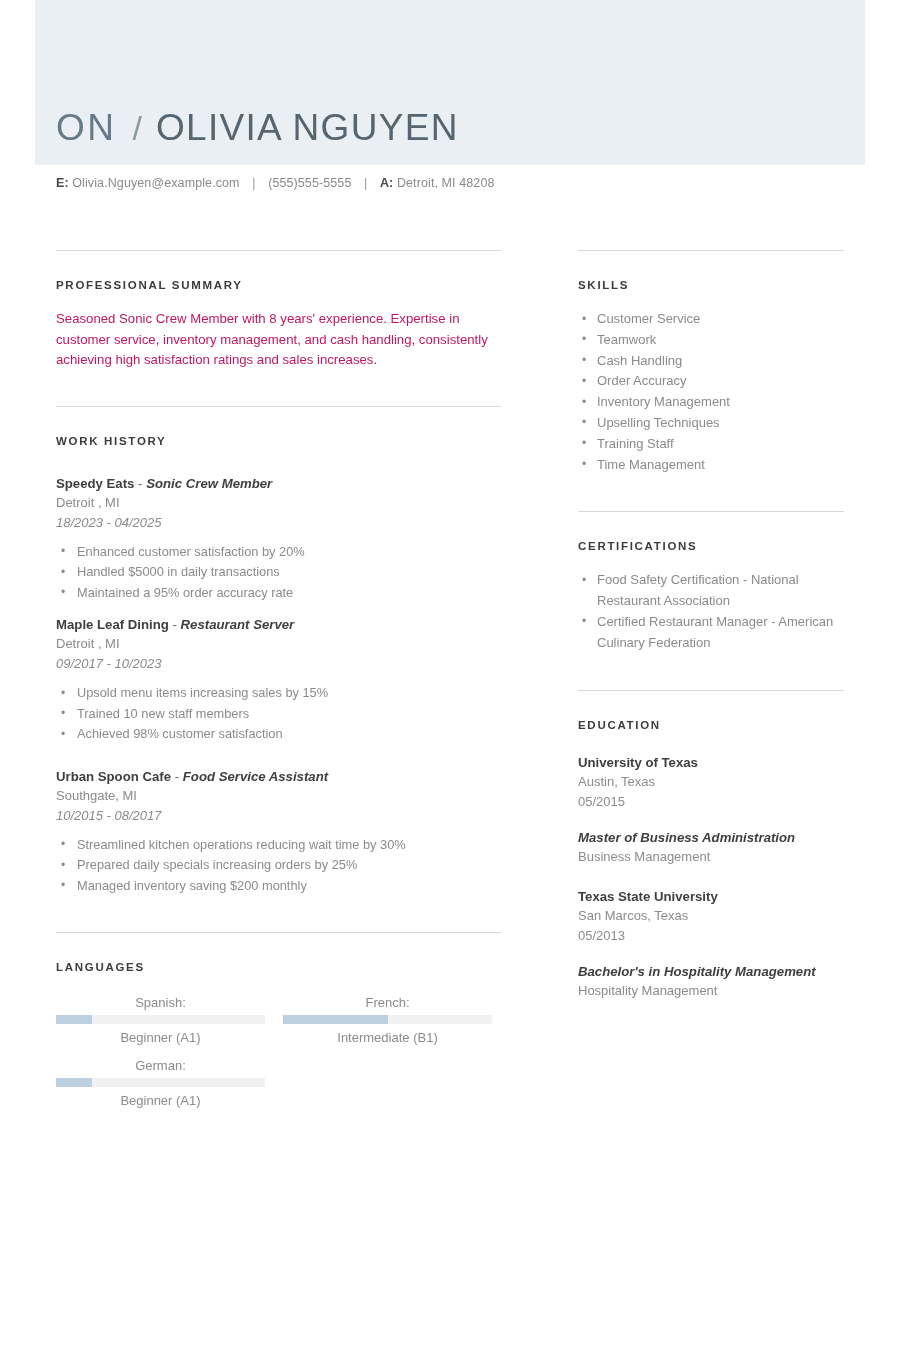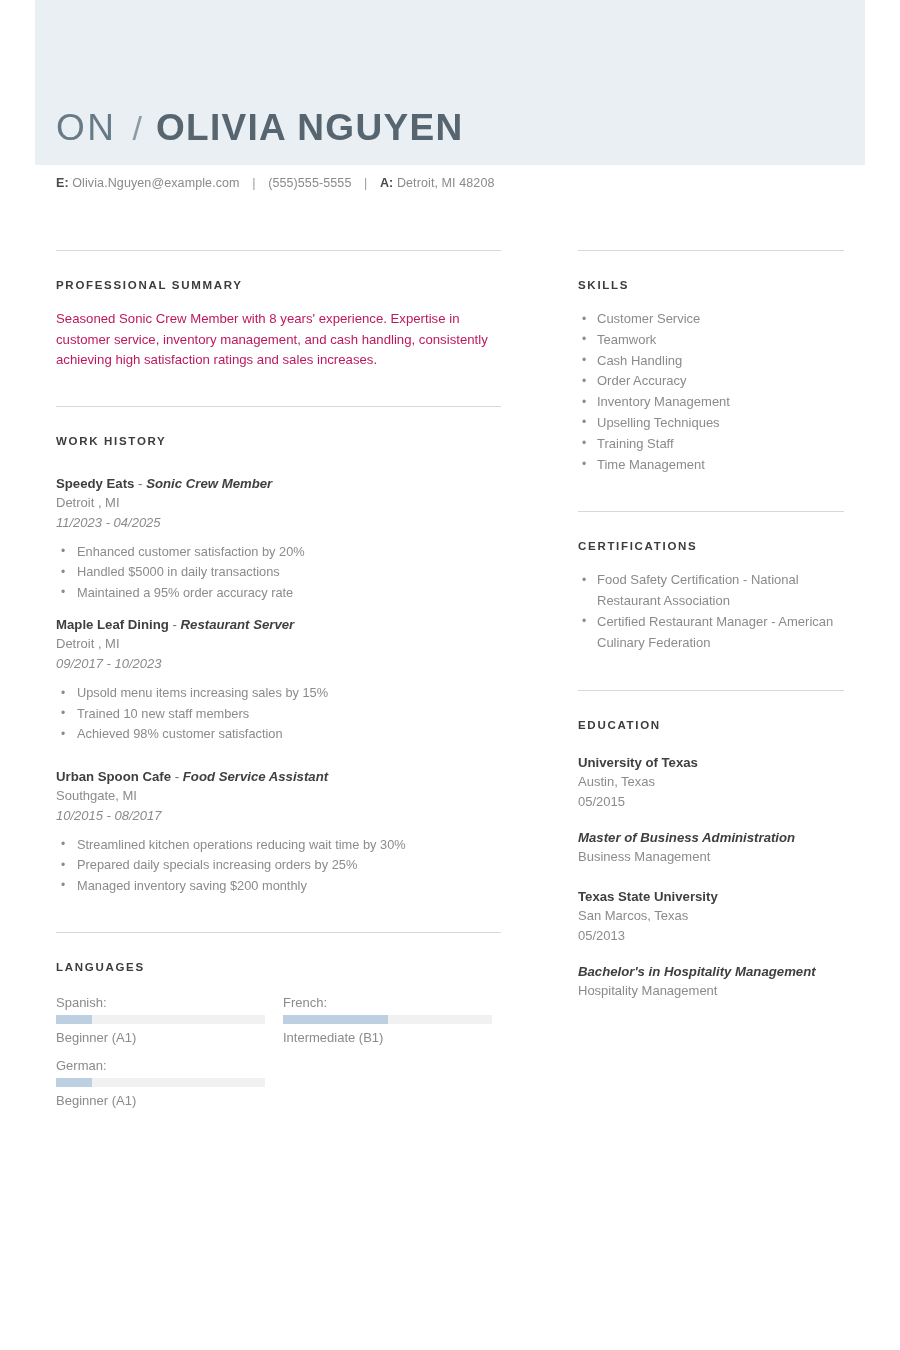--- a/index.html
+++ b/index.html
@@ -45,21 +45,21 @@
     color: #667a88;
   }
   .name-slash {
     font-size: 34px;
     font-weight: 300;
     color: #8b9aa5;
     margin: 0 14px 0 16px;
   }
   .full-name {
     font-size: 37px;
-    font-weight: 700;
+    font-weight: 400;
     letter-spacing: 1.3px;
     color: #56656f;
   }
 
   
   .contact-line {
     position: absolute;
     left: 56px;
     top: 176px;
     font-size: 12.5px;
@@ -198,20 +198,21 @@
 
   
   .lang-grid {
     display: flex;
     flex-wrap: wrap;
   }
   .lang-item {
     width: 209px;
     margin-right: 18px;
     margin-bottom: 7px;
+    text-align: center;
   }
   .lang-name {
     font-size: 13px;
     color: #8b8b8b;
     line-height: 21px;
   }
   .lang-bar-track {
     width: 209px;
     height: 9px;
     background: #f1f1f1;
@@ -262,21 +263,21 @@
 
       <div class="section" style="margin-top:35px;">
         <div class="rule"></div>
         <div class="section-title" style="margin-top:28px;">WORK HISTORY</div>
 
         <div style="margin-top:28px;">
           <div class="job-title-line">
             <span class="employer">Speedy Eats</span><span class="dash"> - </span><span class="role">Sonic Crew Member</span>
           </div>
           <div class="job-meta">Detroit , MI</div>
-          <div class="job-dates">11/2023 - 04/2025</div>
+          <div class="job-dates">18/2023 - 04/2025</div>
           <ul class="bullets">
             <li>Enhanced customer satisfaction by 20%</li>
             <li>Handled $5000 in daily transactions</li>
             <li>Maintained a 95% order accuracy rate</li>
           </ul>
         </div>
 
         <div style="margin-top:13px;">
           <div class="job-title-line">
             <span class="employer">Maple Leaf Dining</span><span class="dash"> - </span><span class="role">Restaurant Server</span>

